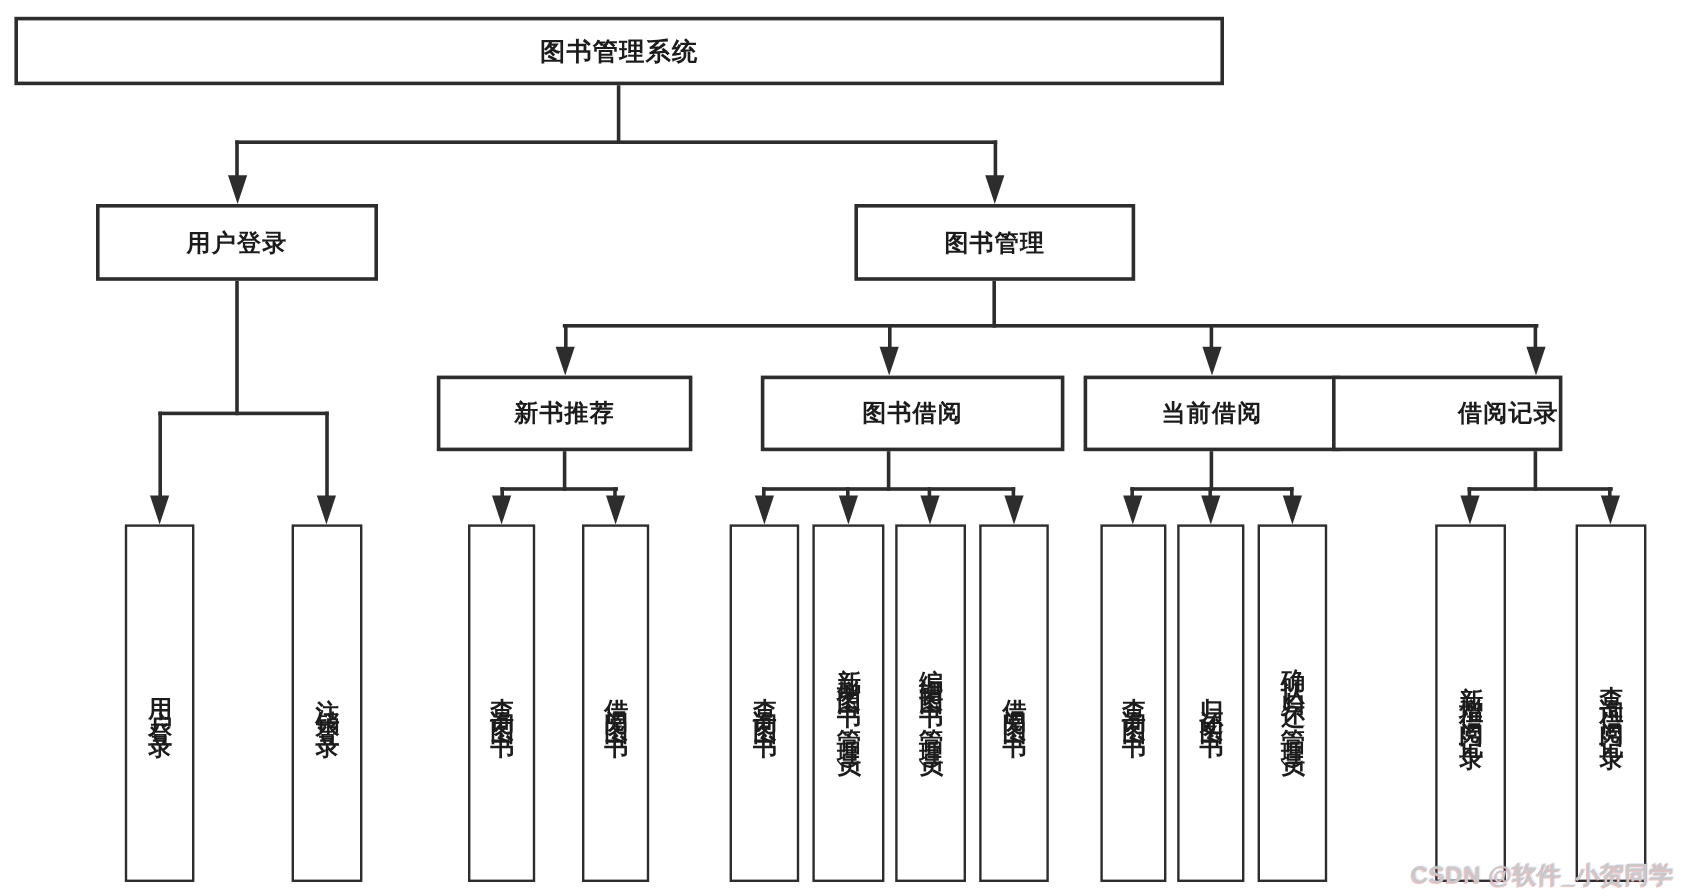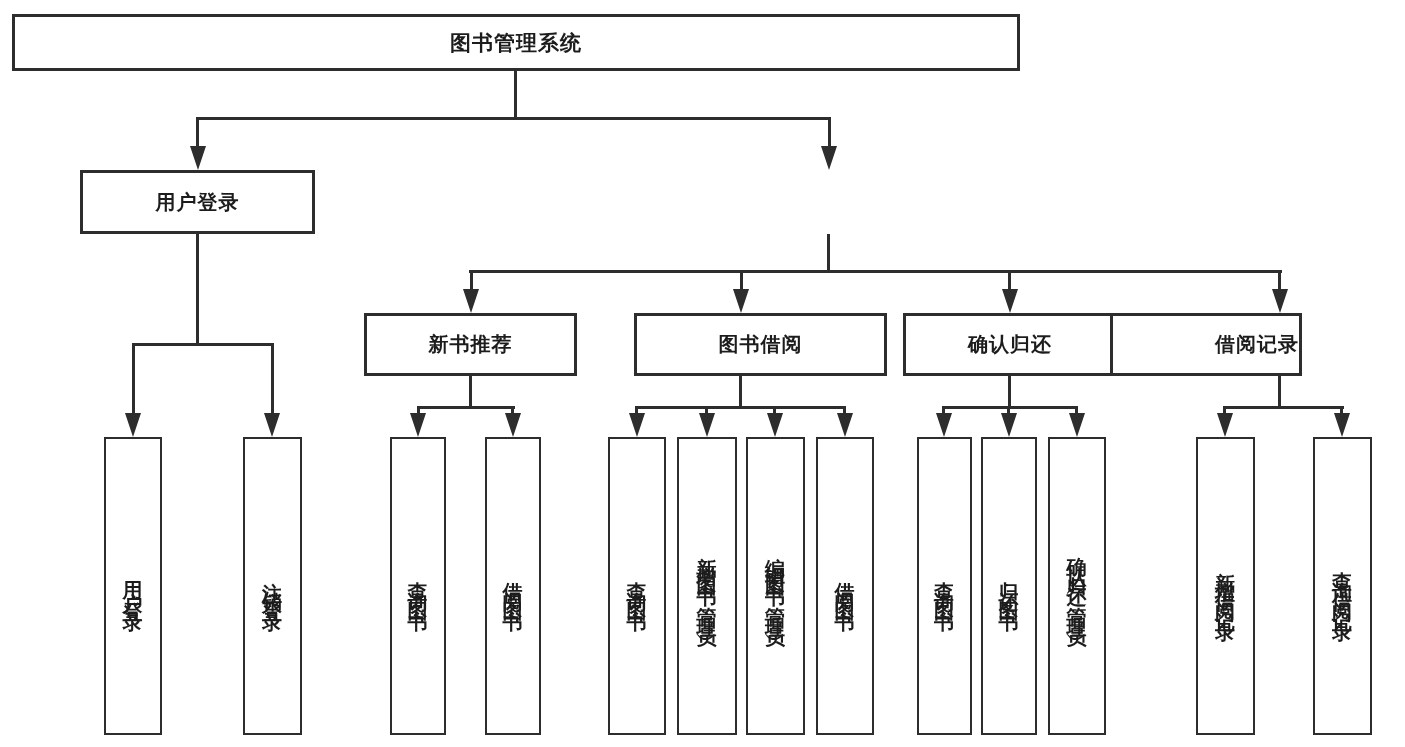--- a/index.html
+++ b/index.html
@@ -55,20 +55,23 @@
   <div class="vline" style="left:514px;top:71px;height:49px;"></div>
   <div class="hline" style="left:196px;top:117px;width:635px;"></div>
   <div class="vline" style="left:196px;top:117px;height:31px;"></div>
   <div class="vline" style="left:828px;top:117px;height:31px;"></div>
   <div class="arrow" style="left:190px;top:146px;"></div>
   <div class="arrow" style="left:821px;top:146px;"></div>
 
   <div class="box" style="left:80px;top:170px;width:235px;height:64px;">
     <span>用户登录</span>
   </div>
+  <div class="box" style="left:712px;top:170px;width:234px;height:64px;">
+    <span>图书管理</span>
+  </div>
 
   <div class="vline" style="left:196px;top:234px;height:112px;"></div>
   <div class="hline" style="left:132px;top:343px;width:142px;"></div>
   <div class="vline" style="left:132px;top:343px;height:72px;"></div>
   <div class="vline" style="left:271px;top:343px;height:72px;"></div>
   <div class="arrow" style="left:125px;top:413px;"></div>
   <div class="arrow" style="left:264px;top:413px;"></div>
 
   <div class="vline" style="left:827px;top:234px;height:39px;"></div>
   <div class="hline" style="left:469px;top:270px;width:813px;"></div>
@@ -81,21 +84,21 @@
   <div class="arrow" style="left:1002px;top:289px;"></div>
   <div class="arrow" style="left:1272px;top:289px;"></div>
 
   <div class="box" style="left:364px;top:313px;width:213px;height:63px;text-align:right;">
     <span>新书推荐</span>
   </div>
   <div class="box" style="left:634px;top:313px;width:253px;height:63px;">
     <span>图书借阅</span>
   </div>
   <div class="box" style="left:903px;top:313px;width:214px;height:63px;">
-    <span>确认归还</span>
+    <span>当前借阅</span>
   </div>
   <div class="box" style="left:1110px;top:313px;width:192px;height:63px;justify-content:flex-end;">
     <span>借阅记录</span>
   </div>
 
   <div class="vline" style="left:469px;top:376px;height:33px;"></div>
   <div class="hline" style="left:417px;top:406px;width:98px;"></div>
   <div class="vline" style="left:417px;top:406px;height:9px;"></div>
   <div class="vline" style="left:511px;top:406px;height:9px;"></div>
   <div class="arrow" style="left:410px;top:413px;"></div>
@@ -165,14 +168,15 @@
     <span class="vtext">确认归还（管理员）</span>
   </div>
 
   <div class="leaf" style="left:1196px;width:59px;">
     <span class="vtext">新增借阅记录</span>
   </div>
   <div class="leaf" style="left:1313px;width:59px;">
     <span class="vtext">查询借阅记录</span>
   </div>
 
+  <div class="watermark">CSDN @软件_小贺同学</div>
 
 </div>
 
 </body></html>

